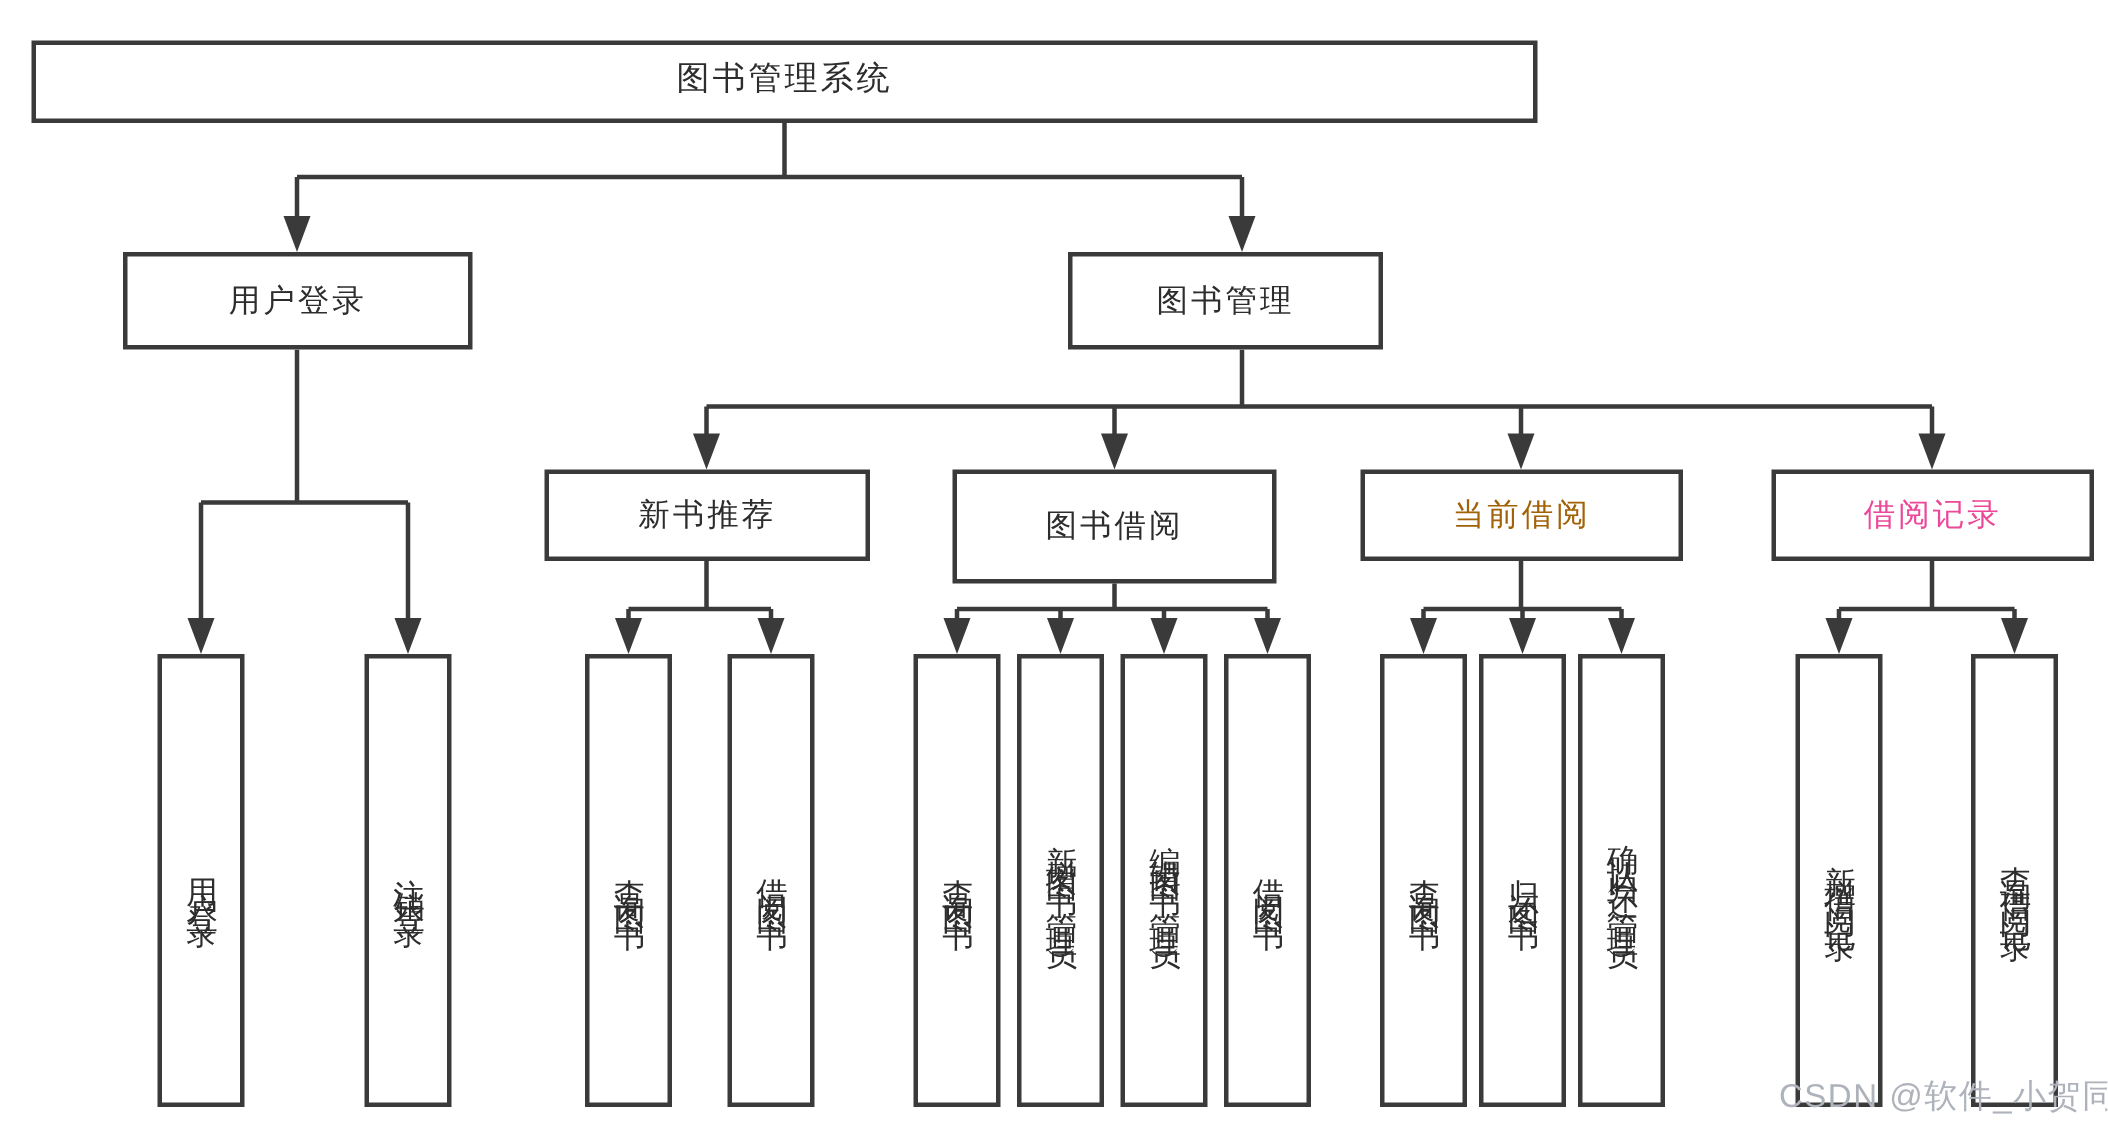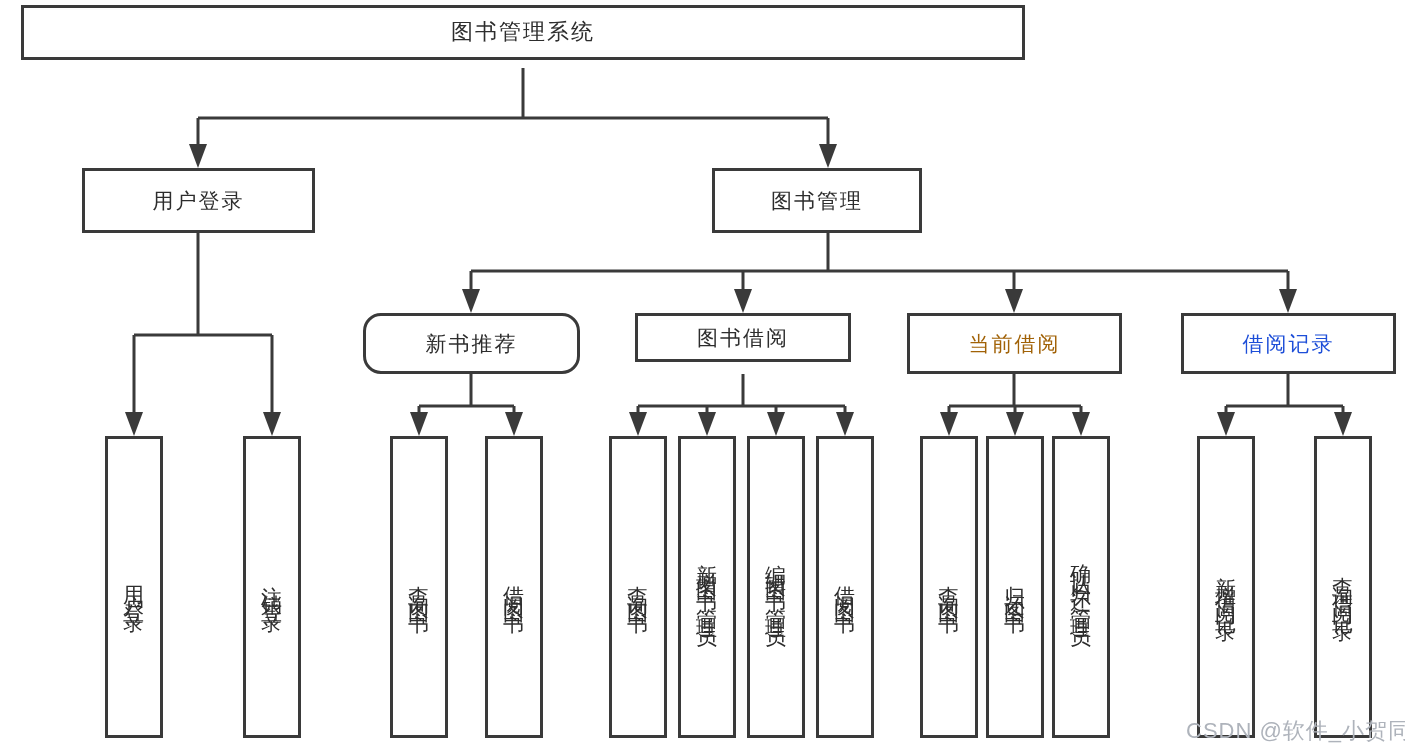--- a/index.html
+++ b/index.html
@@ -81,39 +81,39 @@
       <polygon points="836,412 854,412 845,436" fill="#3a3a3a"></polygon>
       <path d="M 1014 374 V 406 M 949 406 H 1081 M 949 406 V 418 M 1015 406 V 418 M 1081 406 V 418" stroke="#3a3a3a" stroke-width="3" fill="none"></path>
       <polygon points="940,412 958,412 949,436" fill="#3a3a3a"></polygon>
       <polygon points="1006,412 1024,412 1015,436" fill="#3a3a3a"></polygon>
       <polygon points="1072,412 1090,412 1081,436" fill="#3a3a3a"></polygon>
       <path d="M 1288 374 V 406 M 1226 406 H 1343 M 1226 406 V 418 M 1343 406 V 418" stroke="#3a3a3a" stroke-width="3" fill="none"></path>
       <polygon points="1217,412 1235,412 1226,436" fill="#3a3a3a"></polygon>
       <polygon points="1334,412 1352,412 1343,436" fill="#3a3a3a"></polygon>
     </svg>
   <div id="nodes">
-      <div class="node root" style="left: 21px; top: 5px; width: 1004px; height: 55px; border-color: rgb(58, 58, 58); color: rgb(45, 45, 45);">
+      <div class="node root" style="left: 21px; top: 27px; width: 1004px; height: 55px; border-color: rgb(58, 58, 58); color: rgb(45, 45, 45); font-family: Liberation Mono, monospace;">
         <span>图书管理系统</span>
       </div>
       <div class="node" style="left: 82px; top: 168px; width: 233px; height: 65px; border-color: rgb(58, 58, 58); color: rgb(45, 45, 45);">
         <span>用户登录</span>
       </div>
       <div class="node" style="left: 712px; top: 168px; width: 210px; height: 65px; border-color: rgb(58, 58, 58); color: rgb(45, 45, 45);">
         <span>图书管理</span>
       </div>
-      <div class="node" style="left: 363px; top: 313px; width: 217px; height: 61px; border-color: rgb(58, 58, 58); color: rgb(45, 45, 45); border-radius: 18px;">
+      <div class="node" style="left: 363px; top: 313px; width: 217px; height: 61px; border-color: rgb(58, 58, 58); color: rgb(45, 45, 45);">
         <span>新书推荐</span>
       </div>
-      <div class="node" style="left: 635px; top: 313px; width: 216px; height: 49px; border-color: rgb(58, 58, 58); color: rgb(45, 45, 45);">
+      <div class="node" style="left: 635px; top: 313px; width: 216px; height: 76px; border-color: rgb(58, 58, 58); color: rgb(45, 45, 45);">
         <span>图书借阅</span>
       </div>
       <div class="node" style="left: 907px; top: 313px; width: 215px; height: 61px; border-color: rgb(58, 58, 58); color: #a16207;">
         <span>当前借阅</span>
       </div>
-      <div class="node" style="left: 1181px; top: 313px; width: 215px; height: 61px; border-color: rgb(58, 58, 58); color: #1d4ed8; justify-content: center;">
+      <div class="node" style="left: 1181px; top: 313px; width: 215px; height: 61px; border-color: rgb(58, 58, 58); color: #ec4899; justify-content: center;">
         <span>借阅记录</span>
       </div>
       <div class="node vertical" style="left: 105px; top: 436px; width: 58px; height: 302px; border-color: rgb(58, 58, 58); color: rgb(45, 45, 45);">
         <span>用户登录</span>
       </div>
       <div class="node vertical" style="left: 243px; top: 436px; width: 58px; height: 302px; border-color: rgb(58, 58, 58); color: rgb(45, 45, 45);">
         <span>注销登录</span>
       </div>
       <div class="node vertical" style="left: 390px; top: 436px; width: 58px; height: 302px; border-color: rgb(58, 58, 58); color: rgb(45, 45, 45);">
         <span>查询图书</span>

